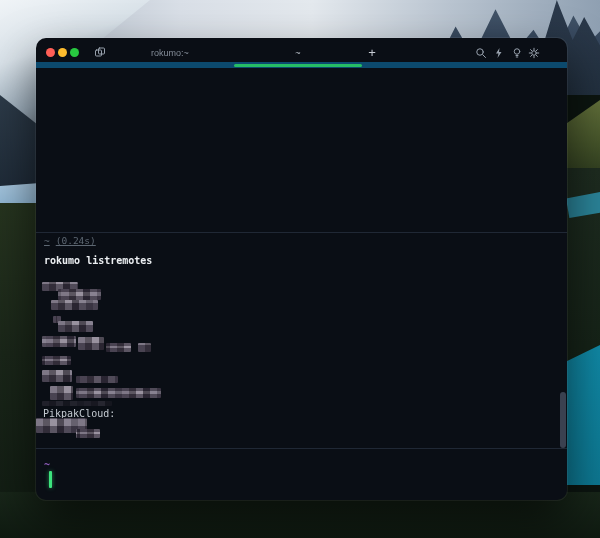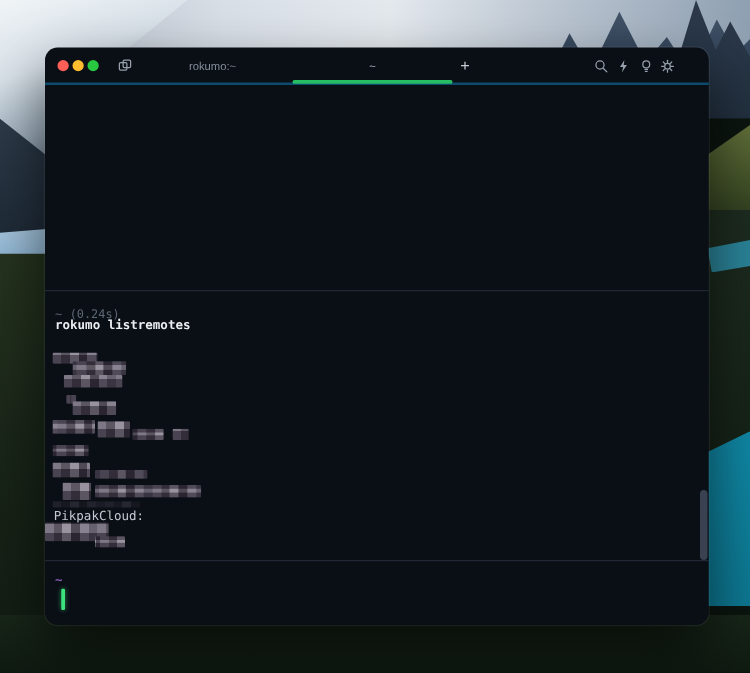--- a/index.html
+++ b/index.html
@@ -37,21 +37,21 @@
   .lake-right{left:560px;top:345px;width:40px;height:140px;
     background:linear-gradient(180deg,#1089a6 0%,#0d7892 100%);
     clip-path:polygon(0 14%,100% 0,100% 100%,0 100%);}
   .grass-bottom{left:0;top:492px;width:600px;height:46px;
     background:linear-gradient(180deg,#182619 0%,#0f1a11 100%);}
 
   
   .window{position:absolute;left:36px;top:38px;width:531px;height:462px;
     background:#0a0e15;border-radius:10px;z-index:5;
     box-shadow:0 0 0 1px rgba(255,255,255,.06),0 22px 48px rgba(0,0,0,.6);}
-  .tabbar{position:absolute;left:0;top:0;width:100%;height:30px;border-bottom:2px solid #0c4a6e;}
+  .tabbar{position:absolute;left:0;top:0;width:100%;height:30px;border-bottom:6px solid #0c4a6e;}
   .lights{position:absolute;left:10px;top:10px;display:flex;gap:3px;}
   .light{width:9px;height:9px;border-radius:50%;}
   .light.red{background:#ff5f57;}
   .light.yellow{background:#febc2e;}
   .light.green{background:#28c840;}
   .icon-btn{position:absolute;top:8px;width:14px;height:14px;display:flex;align-items:center;justify-content:center;cursor:pointer;}
   .icon-btn svg{width:12px;height:12px;stroke:#97a0ac;fill:none;stroke-width:2;stroke-linecap:round;stroke-linejoin:round;}
   .pages{left:57px;top:7px;}
   .tab{position:absolute;top:0;height:29px;display:flex;align-items:center;justify-content:center;font-size:9px;cursor:pointer;}
   .tab.inactive{left:70px;width:128px;color:#848d99;}
@@ -59,21 +59,21 @@
   .tab-underline{position:absolute;left:198px;top:26px;width:128px;height:3px;border-radius:2px;background:#26bd64;}
   .newtab{position:absolute;left:326px;top:0;width:20px;height:29px;display:flex;align-items:center;justify-content:center;
     color:#c7ccd4;font-size:13px;font-weight:400;cursor:pointer;}
   .ic-search{left:438px;} .ic-bolt{left:456px;} .ic-bulb{left:474px;} .ic-gear{left:491px;}
 
   .term{position:absolute;left:0;top:30px;width:100%;height:432px;
     font-family:"DejaVu Sans Mono",monospace;font-size:10px;color:#c4cad1;}
   .divider{position:absolute;left:0;width:100%;height:1px;background:#202835;}
   .d1{top:164px;} .d2{top:380px;}
   .line{position:absolute;white-space:pre;}
-  .prompt-meta{left:8px;top:178px;color:#5d6772;font-size:9.5px;}
+  .prompt-meta{left:8px;top:167px;color:#5d6772;font-size:9.5px;text-decoration:underline;}
   .prompt-meta .dur{margin-left:6px;}
   .cmd{left:8px;top:187px;color:#eceff2;font-weight:bold;}
   .remote{left:7px;top:340px;color:#c4cad1;}
   .prompt2{left:8px;top:391px;color:#8a5ab5;font-weight:bold;}
   .cursor{position:absolute;left:13px;top:403px;width:3px;height:17px;background:#3ce37d;border-radius:1px;box-shadow:0 0 4px rgba(60,227,125,.6);}
 
   
   .mosaic{position:absolute;border-radius:1px;
     background:
       repeating-linear-gradient(0deg,rgba(16,12,24,.40) 0 7px,rgba(255,255,255,.10) 7px 14px),

